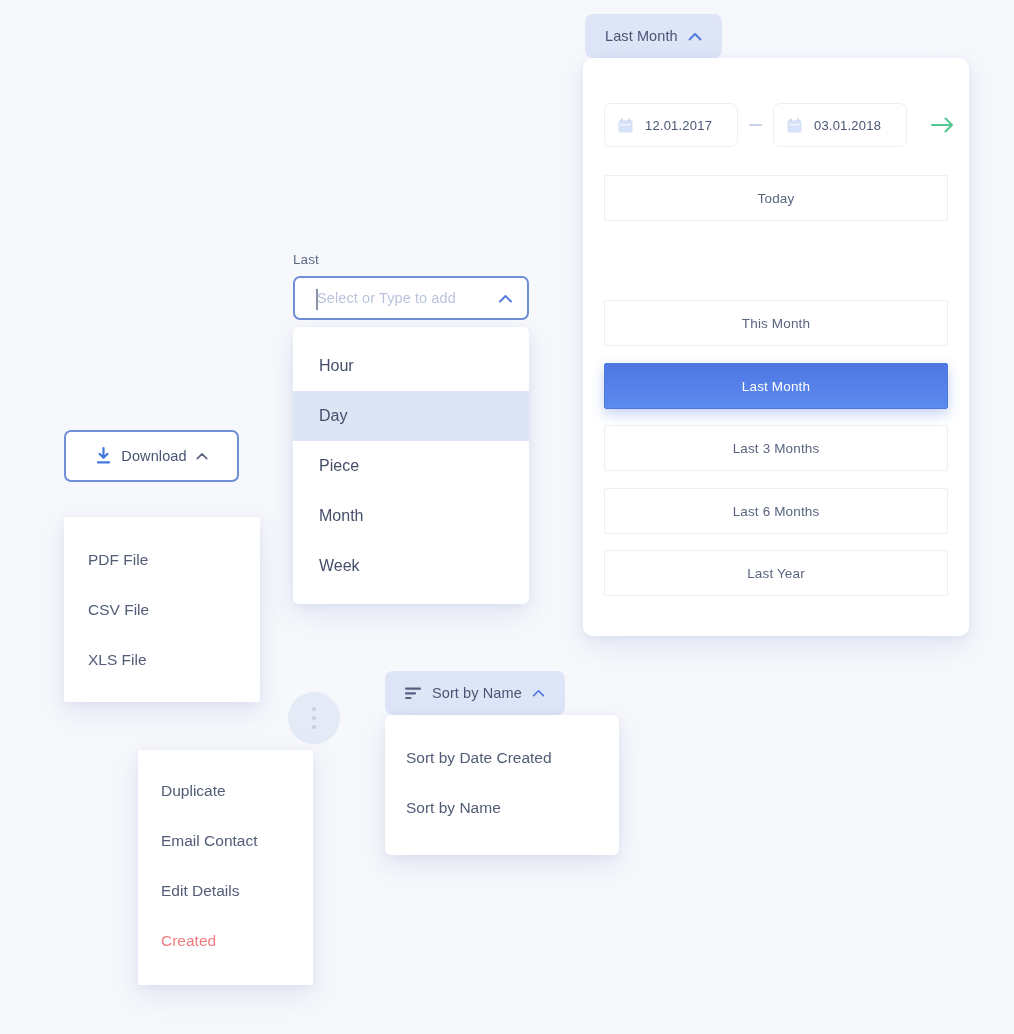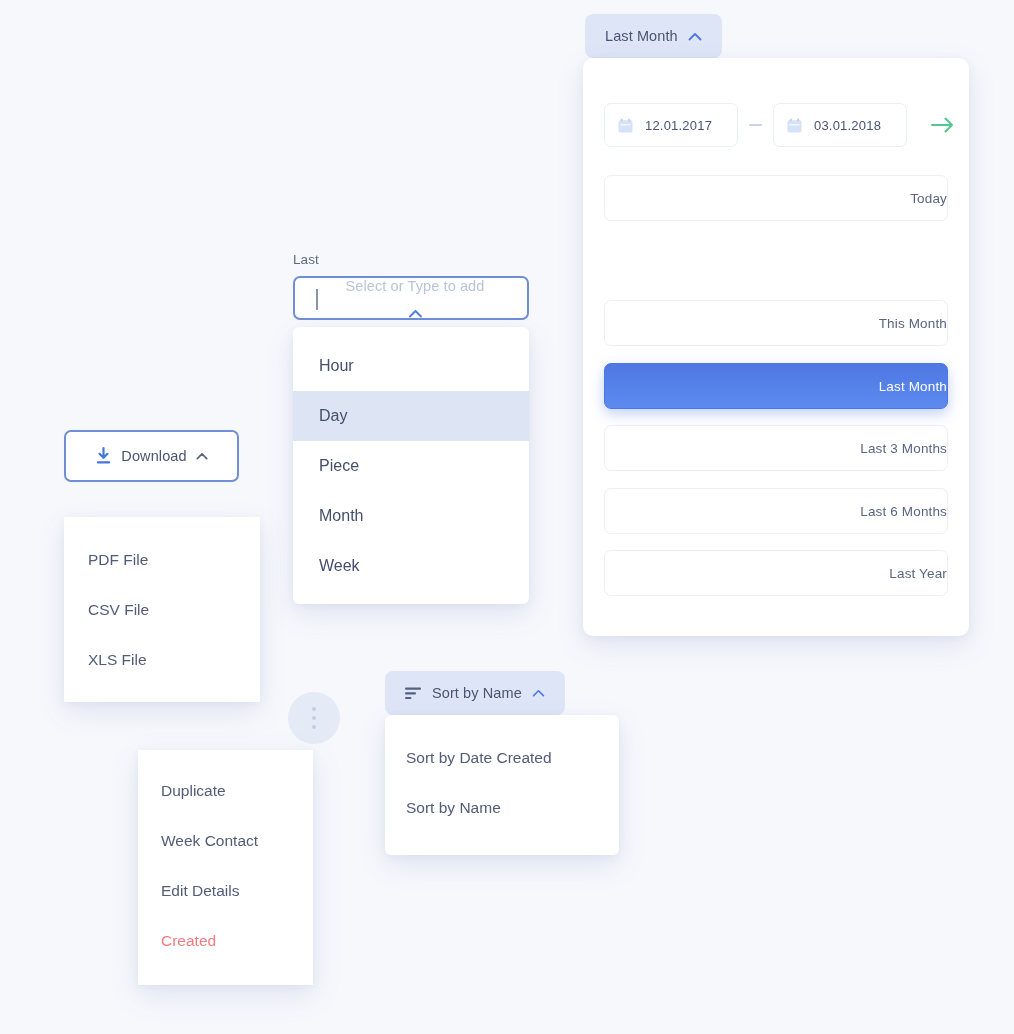--- a/index.html
+++ b/index.html
@@ -104,23 +104,23 @@
   }
 
   
   .preset {
     position: absolute;
     left: 21px;
     width: 344px;
     height: 46px;
     display: flex;
     align-items: center;
-    justify-content: flex-end;
+    justify-content: center;
     border: 1px solid #eceff8;
-    border-radius: 7px;
+    border-radius: 2px;
     background: #ffffff;
     font-size: 13.5px;
     color: #5a6580;
     letter-spacing: 0.15px;
     cursor: pointer;
     user-select: none;
   }
   .preset.selected {
     background: linear-gradient(180deg, #4f77e2 0%, #5c8bef 100%);
     border-color: #4f77e2;
@@ -140,21 +140,20 @@
   #unit-input-box {
     position: relative;
     display: flex;
     align-items: center;
     height: 44px;
     background: #ffffff;
     border: 2px solid #6f8ed6;
     border-radius: 7px;
     padding: 0 14px 0 22px;
     cursor: text;
-    flex-direction: column;
   }
   #unit-input-box .caret {
     position: absolute;
     left: 21px;
     top: 11px;
     width: 1.5px;
     height: 21px;
     background: #8a93a8;
   }
   #unit-input-box .ph {
@@ -398,21 +397,21 @@
 
   <div id="kebab-btn">
     <i></i>
     <i></i>
     <i></i>
   </div>
 
   <div class="card" id="context-panel">
     <div class="ctx-list">
       <div class="ctx-item">Duplicate</div>
-      <div class="ctx-item">Week Contact</div>
+      <div class="ctx-item">Email Contact</div>
       <div class="ctx-item">Edit Details</div>
       <div class="ctx-item danger">Created</div>
     </div>
   </div>
 
   <div class="pill" id="sort-pill">
     <svg width="17" height="13" viewBox="0 0 17 13">
       <rect x="0" y="0.6" width="16" height="2.1" rx="1" fill="#55617f"></rect>
       <rect x="0" y="5.3" width="11" height="2.1" rx="1" fill="#55617f"></rect>
       <rect x="0" y="10" width="6.5" height="2.1" rx="1" fill="#55617f"></rect>

